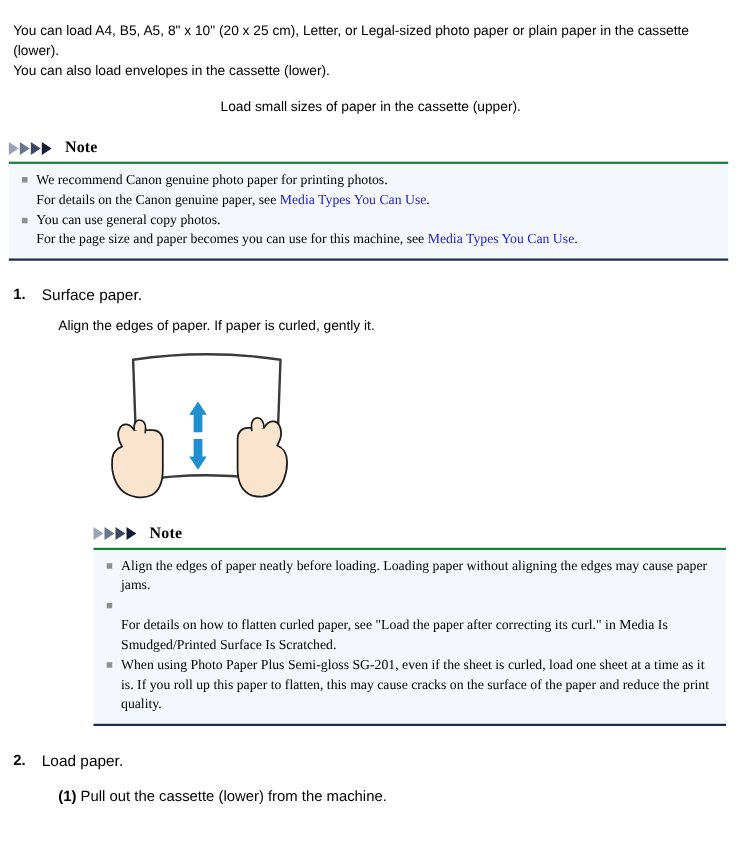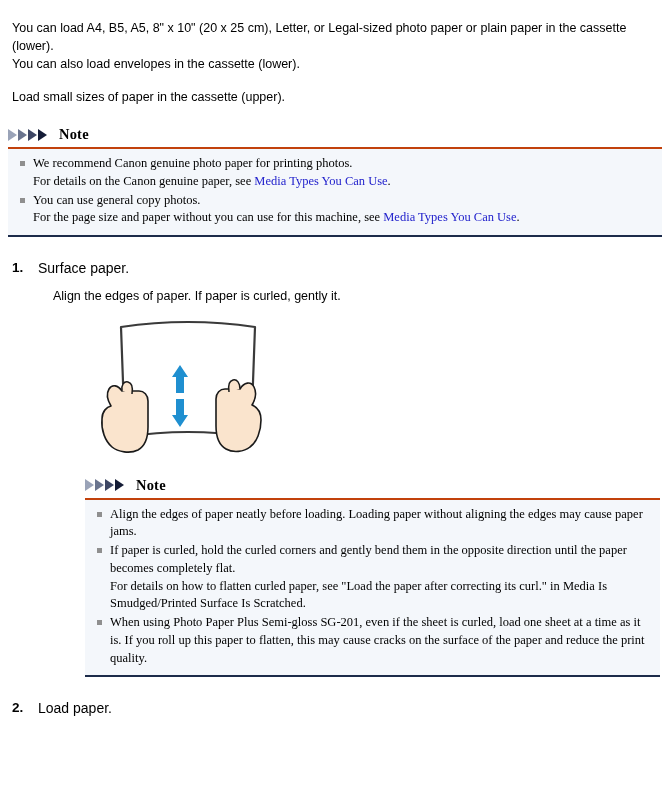--- a/index.html
+++ b/index.html
@@ -40,20 +40,21 @@
     margin: 20px 0 0 4px;
     font-size: 12.5px;
     color: #000;
     line-height: 1.42;
     max-width: 638px;
   }
   .intro2 {
     margin: 16px 0 0 4px;
     font-size: 12.5px;
     line-height: 1.42;
+    text-align: center;
   }
 
   
   .note-block {
     margin-top: 18px;
     font-family: Liberation Serif, serif;
   }
   .note-head {
     display: flex;
     align-items: center;
@@ -85,21 +86,21 @@
 
   .note-title {
     font-size: 14.5px;
     font-weight: bold;
     color: #000000;
     letter-spacing: 0.2px;
   }
 
   .note-body {
     background: #f4f7fb;
-    border-top: 2px solid #c2410c;
+    border-top: 2px solid #15803d;
     border-bottom: 2px solid #1c2b4a;
     padding: 6px 10px 7px 10px;
     box-sizing: border-box;
   }
   .note-list {
     margin: 0;
     padding: 0;
     list-style: none;
   }
   .note-list li {
@@ -191,21 +192,21 @@
     <div class="note-body">
       <ul class="note-list">
         <li>
           <span class="sq"></span>
           <span>We recommend Canon genuine photo paper for printing photos.</span><br>
           <span>For details on the Canon genuine paper, see </span><a class="doclink" href="#">Media Types You Can Use</a><span>.</span>
         </li>
         <li>
           <span class="sq"></span>
           <span>You can use general copy photos.</span><br>
-          <span>For the page size and paper without you can use for this machine, see </span><a class="doclink" href="#">Media Types You Can Use</a><span>.</span>
+          <span>For the page size and paper becomes you can use for this machine, see </span><a class="doclink" href="#">Media Types You Can Use</a><span>.</span>
         </li>
       </ul>
     </div>
   </div>
 
   <div class="step">
     <span class="step-num">1.</span>
     <span class="step-title">Surface paper.</span>
     <div class="step-desc">Align the edges of paper. If paper is curled, gently it.</div>
 
@@ -243,30 +244,34 @@
         <span class="note-title">Note</span>
       </div>
       <div class="note-body">
         <ul class="note-list">
           <li>
             <span class="sq"></span>
             <span>Align the edges of paper neatly before loading. Loading paper without aligning the edges may cause paper jams.</span>
           </li>
           <li>
             <span class="sq"></span>
-            <span>If paper is curled, hold the curled corners and gently bend them in the opposite direction until the paper becomes completely flat.</span><br>
+            <br>
             <span>For details on how to flatten curled paper, see "Load the paper after correcting its curl." in Media Is Smudged/Printed Surface Is Scratched.</span>
           </li>
           <li>
             <span class="sq"></span>
             <span>When using Photo Paper Plus Semi-gloss SG-201, even if the sheet is curled, load one sheet at a time as it is. If you roll up this paper to flatten, this may cause cracks on the surface of the paper and reduce the print quality.</span>
           </li>
         </ul>
       </div>
     </div>
   </div>
 
   <div class="step">
     <span class="step-num">2.</span>
     <span class="step-title">Load paper.</span>
+    <div class="substep">
+      <b>(1)</b>
+      <span>Pull out the cassette (lower) from the machine.</span>
+    </div>
   </div>
 
 </div>
 
 </body></html>

